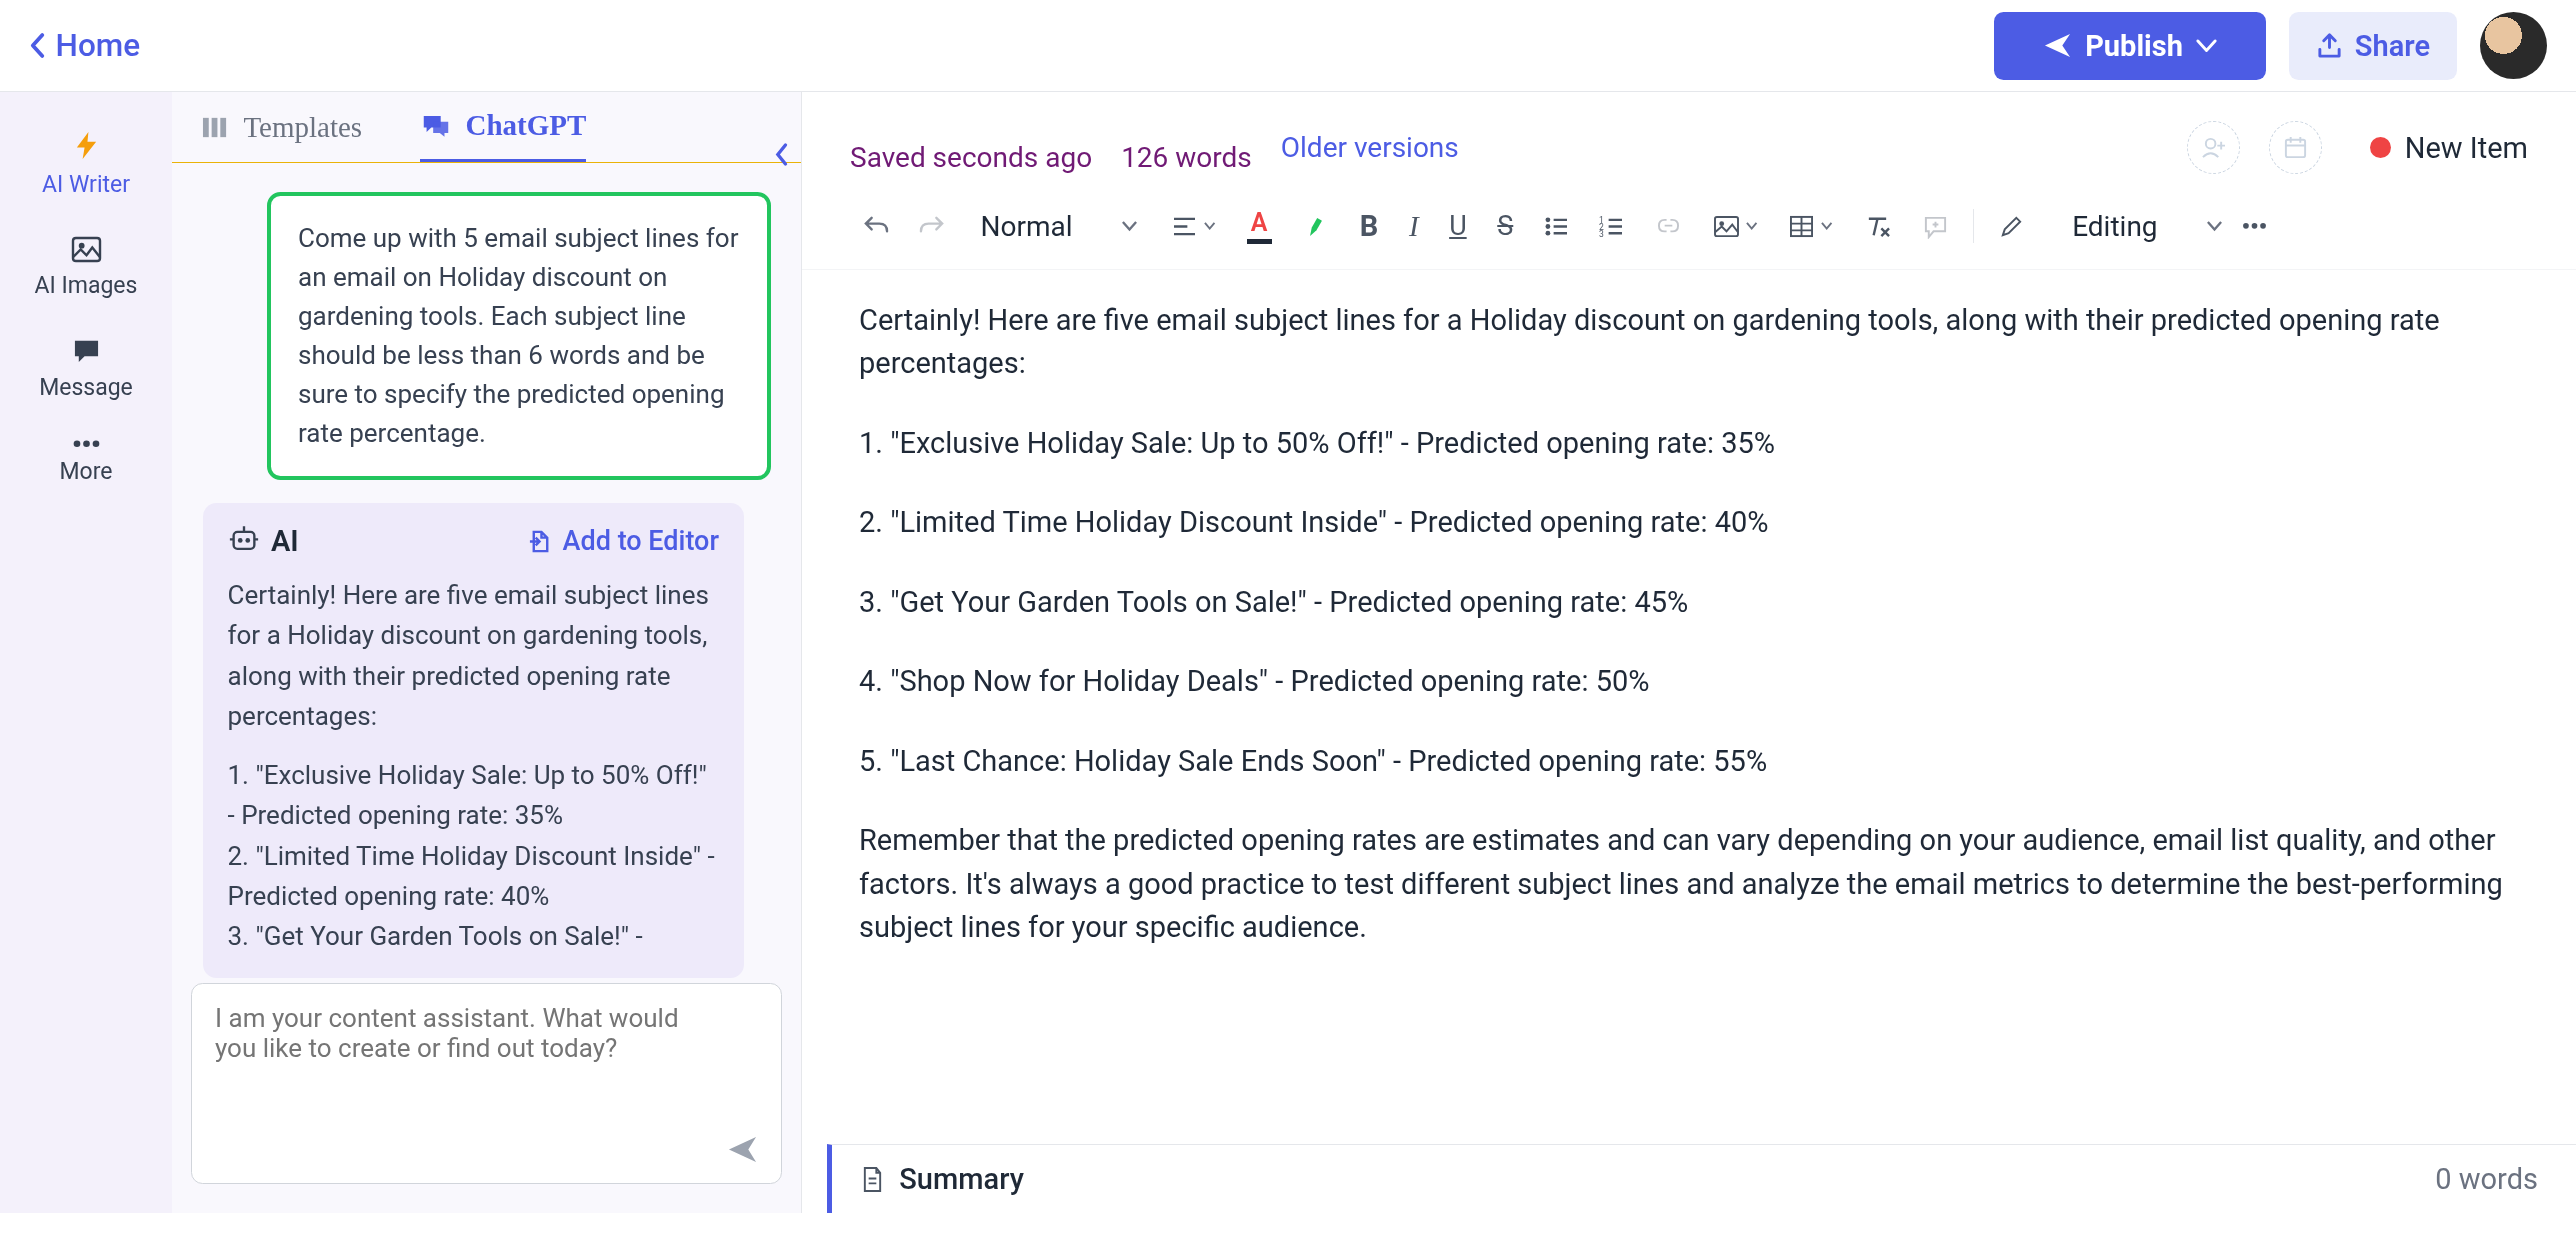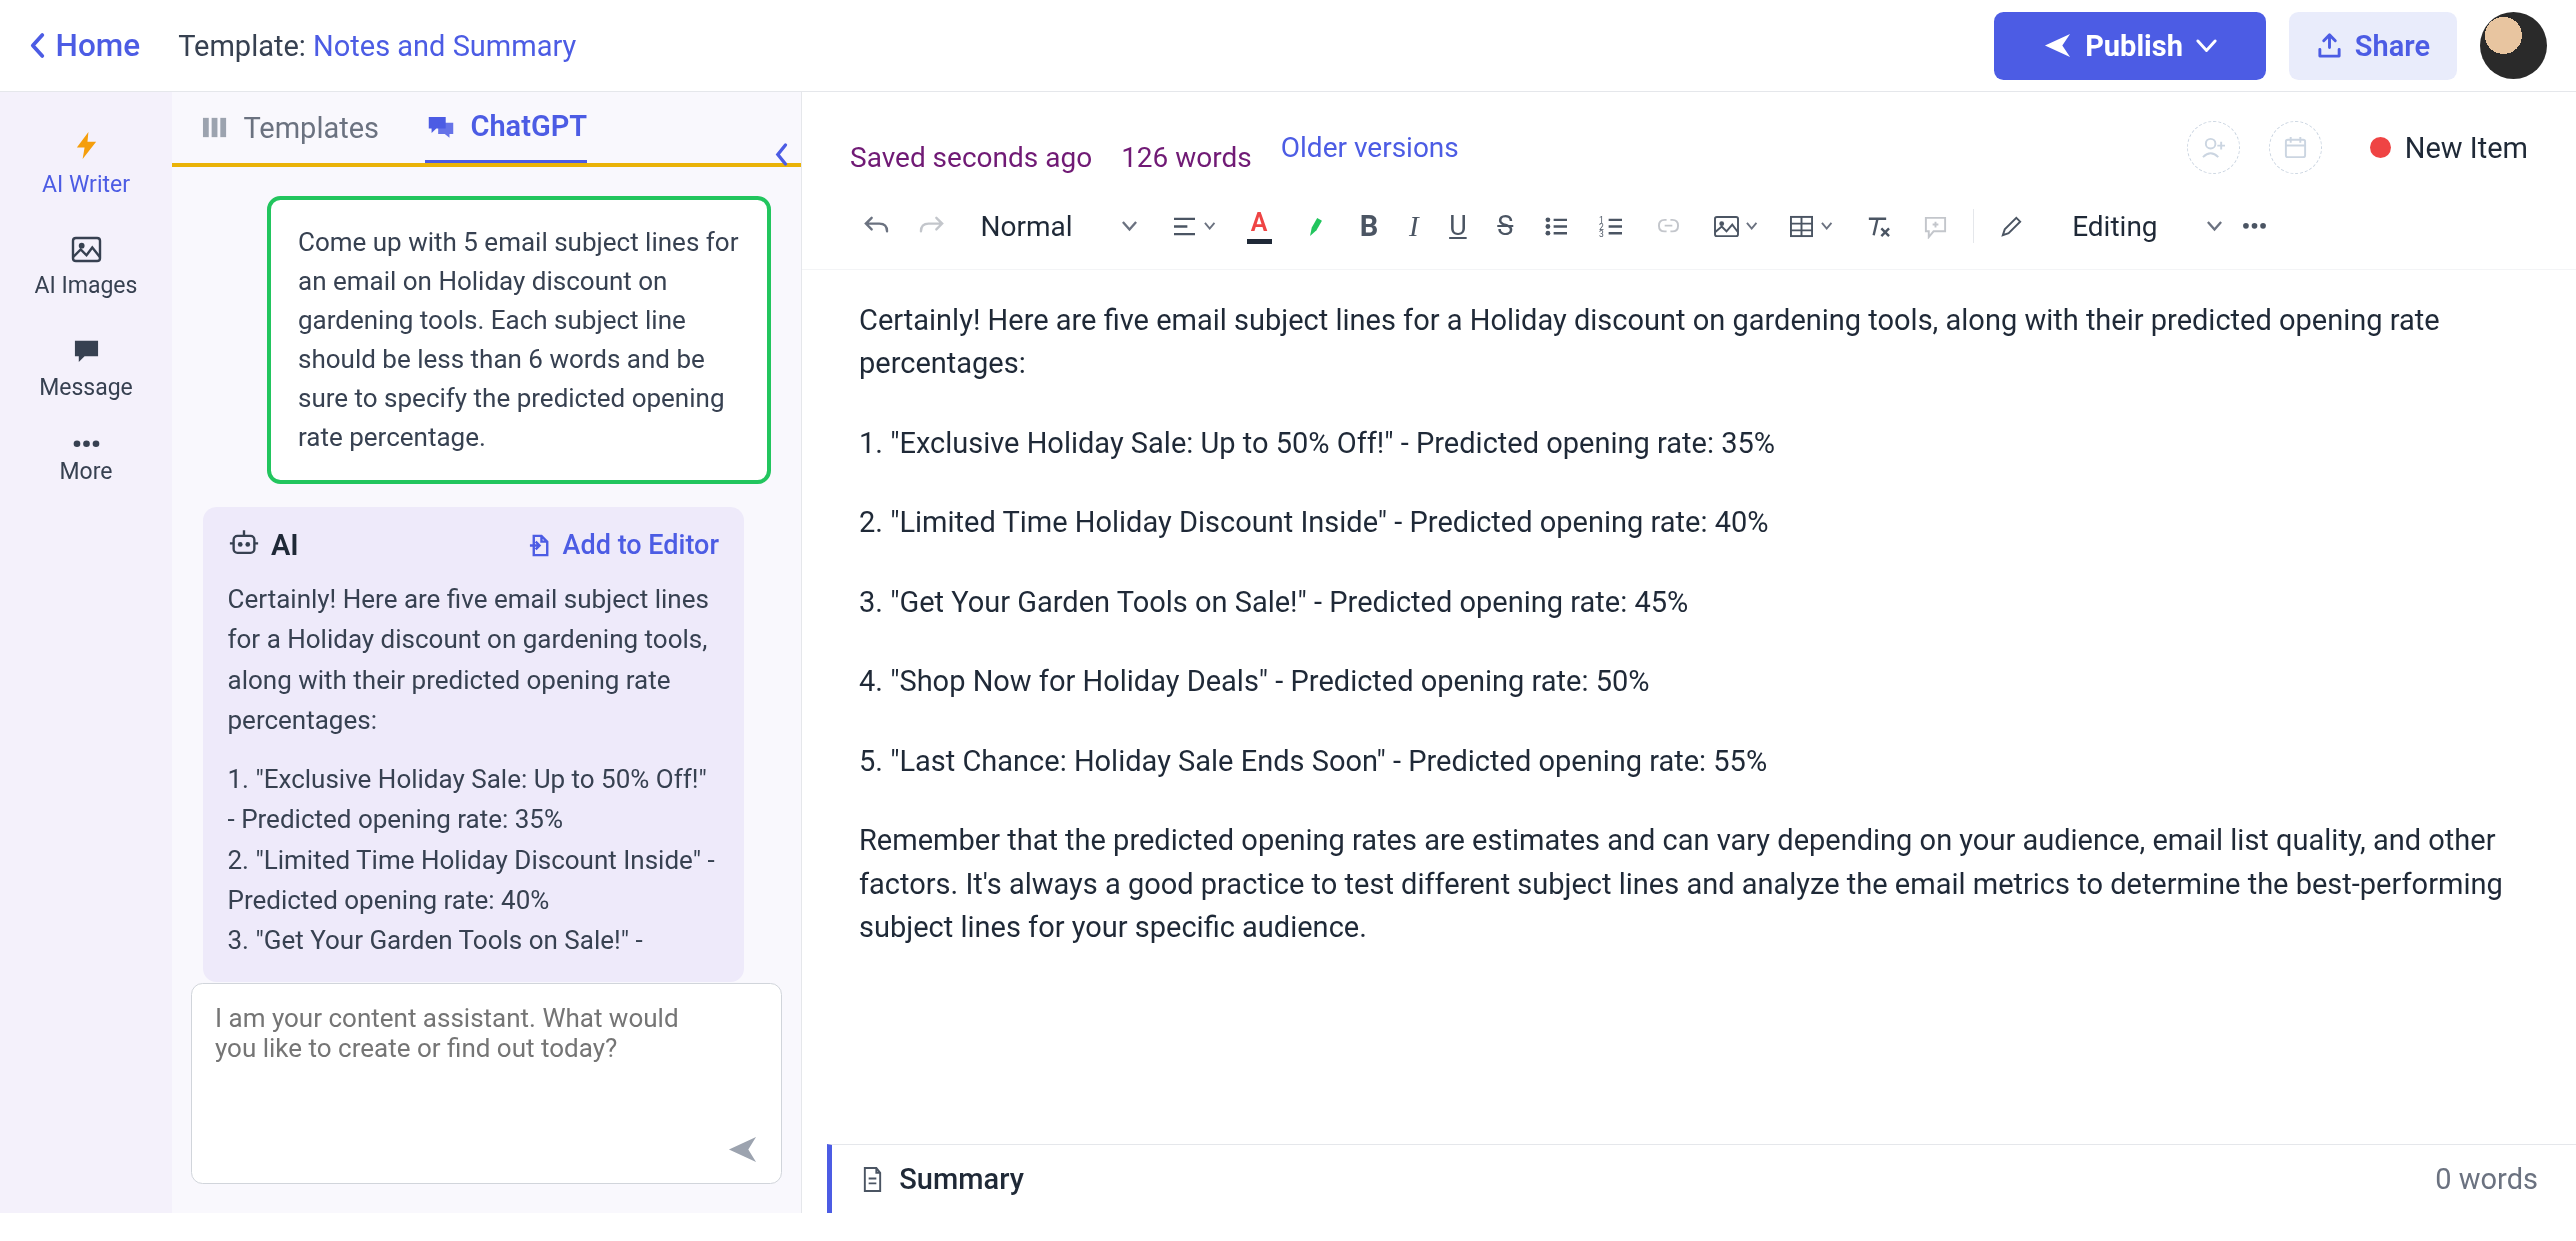--- a/index.html
+++ b/index.html
@@ -16,21 +16,21 @@
 
 .main { display: flex; height: calc(1241px - 120px); }
 
 .sidebar { width: 172px; background: #f4f1fb; display: flex; flex-direction: column; align-items: center; padding-top: 19px; }
 .sidebar-item { display: flex; flex-direction: column; align-items: center; padding: 19px 7.6px; width: 100%; color: #374151; font-size: 23px; gap: 9.5px; }
 .sidebar-item.active { background: #e9e4f7; }
 .sidebar-item .icon { font-size: 31px; color: #6b7280; }
 .sidebar-item.ai-writer .icon { color: #f59e0b; }
 
 .chat-panel { width: 630px; background: #f9f8fd; display: flex; flex-direction: column; position: relative; border-right: 1px solid #e5e7eb; }
-.chat-tabs { display: flex; padding: 17px 29px 0; gap: 46px; border-bottom: 4px solid #eab308; }
+.chat-tabs { display: flex; padding: 17px 29px 0; gap: 58px; border-bottom: 1px solid #eab308; font-family: Liberation Serif, serif; }
 .chat-tab { display: flex; align-items: center; gap: 13.4px; font-size: 29px; color: #6b7280; padding-bottom: 17px; }
 .chat-tab.active { color: #4c5ce4; font-weight: 600; border-bottom: 3.8px solid #4c5ce4; }
 .collapse-btn { position: absolute; right: 0; top: 38px; width: 38px; height: 48px; display: flex; align-items: center; justify-content: center; color: #4c5ce4; font-size: 27px; }
 
 .chat-body { flex: 1; padding: 29px 19px; overflow: hidden; }
 .user-msg { background: #fff; border: 4px solid #22c55e; border-radius: 13.4px; padding: 23px 27px; font-size: 26px; line-height: 1.5; color: #374151; margin: 0 11.5px 23px 76px; }
 .ai-msg { background: #eeeafa; border-radius: 13.4px; padding: 21px 25px; margin: 0 38px 0 11.5px; }
 .ai-header { display: flex; align-items: center; justify-content: space-between; margin-bottom: 17px; }
 .ai-label { display: flex; gap: 11.5px; font-size: 29px; font-weight: 600; color: #1f2937; }
 .add-editor { display: flex; align-items: center; gap: 9.5px; color: #4c5ce4; font-size: 27px; font-weight: 500; }
@@ -70,23 +70,20 @@
 </style>
 </head>
 <body>
 
 <div class="header">
   <div class="home-link">
     <svg width="19" height="29" viewBox="0 0 20 30">
         <path d="M14 4 L4 15 L14 26" stroke="#4c5ce4" stroke-width="4" fill="none" stroke-linecap="round" stroke-linejoin="round"></path>
       </svg>
     <span>Home</span>
-  </div>
-  <div class="template-label">
-    <span>Template: </span><span class="template-name">Notes and Summary</span>
   </div>
   <div class="header-spacer"></div>
   <div class="publish-btn">
     <svg width="29" height="27" viewBox="0 0 30 28">
         <path d="M2 14 L28 2 L20 14 L28 26 Z" fill="#fff"></path>
       </svg>
     <span>Publish</span>
     <svg width="21" height="13.4" viewBox="0 0 22 14">
         <path d="M2 2 L11 12 L20 2" stroke="#fff" stroke-width="3" fill="none" stroke-linecap="round"></path>
       </svg>

